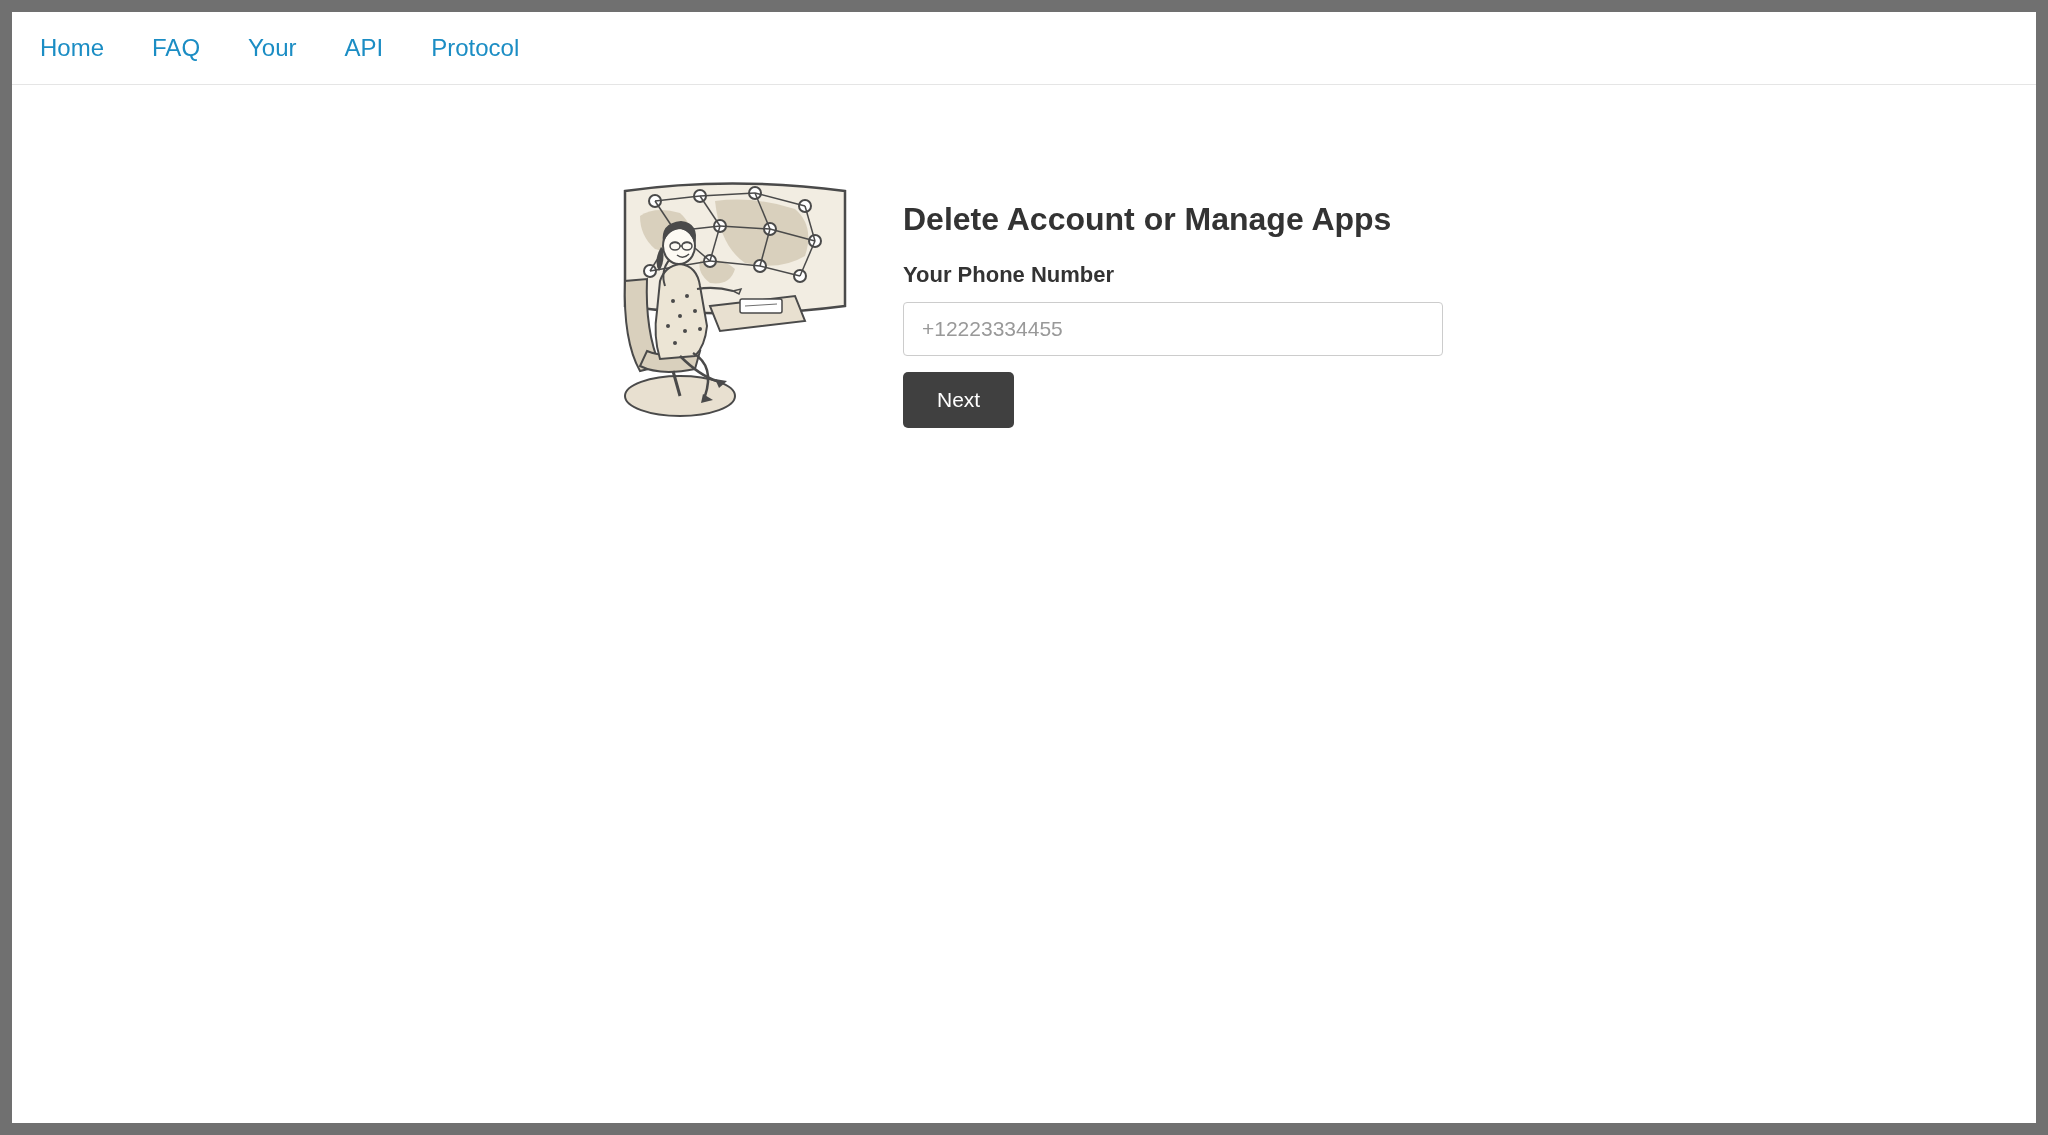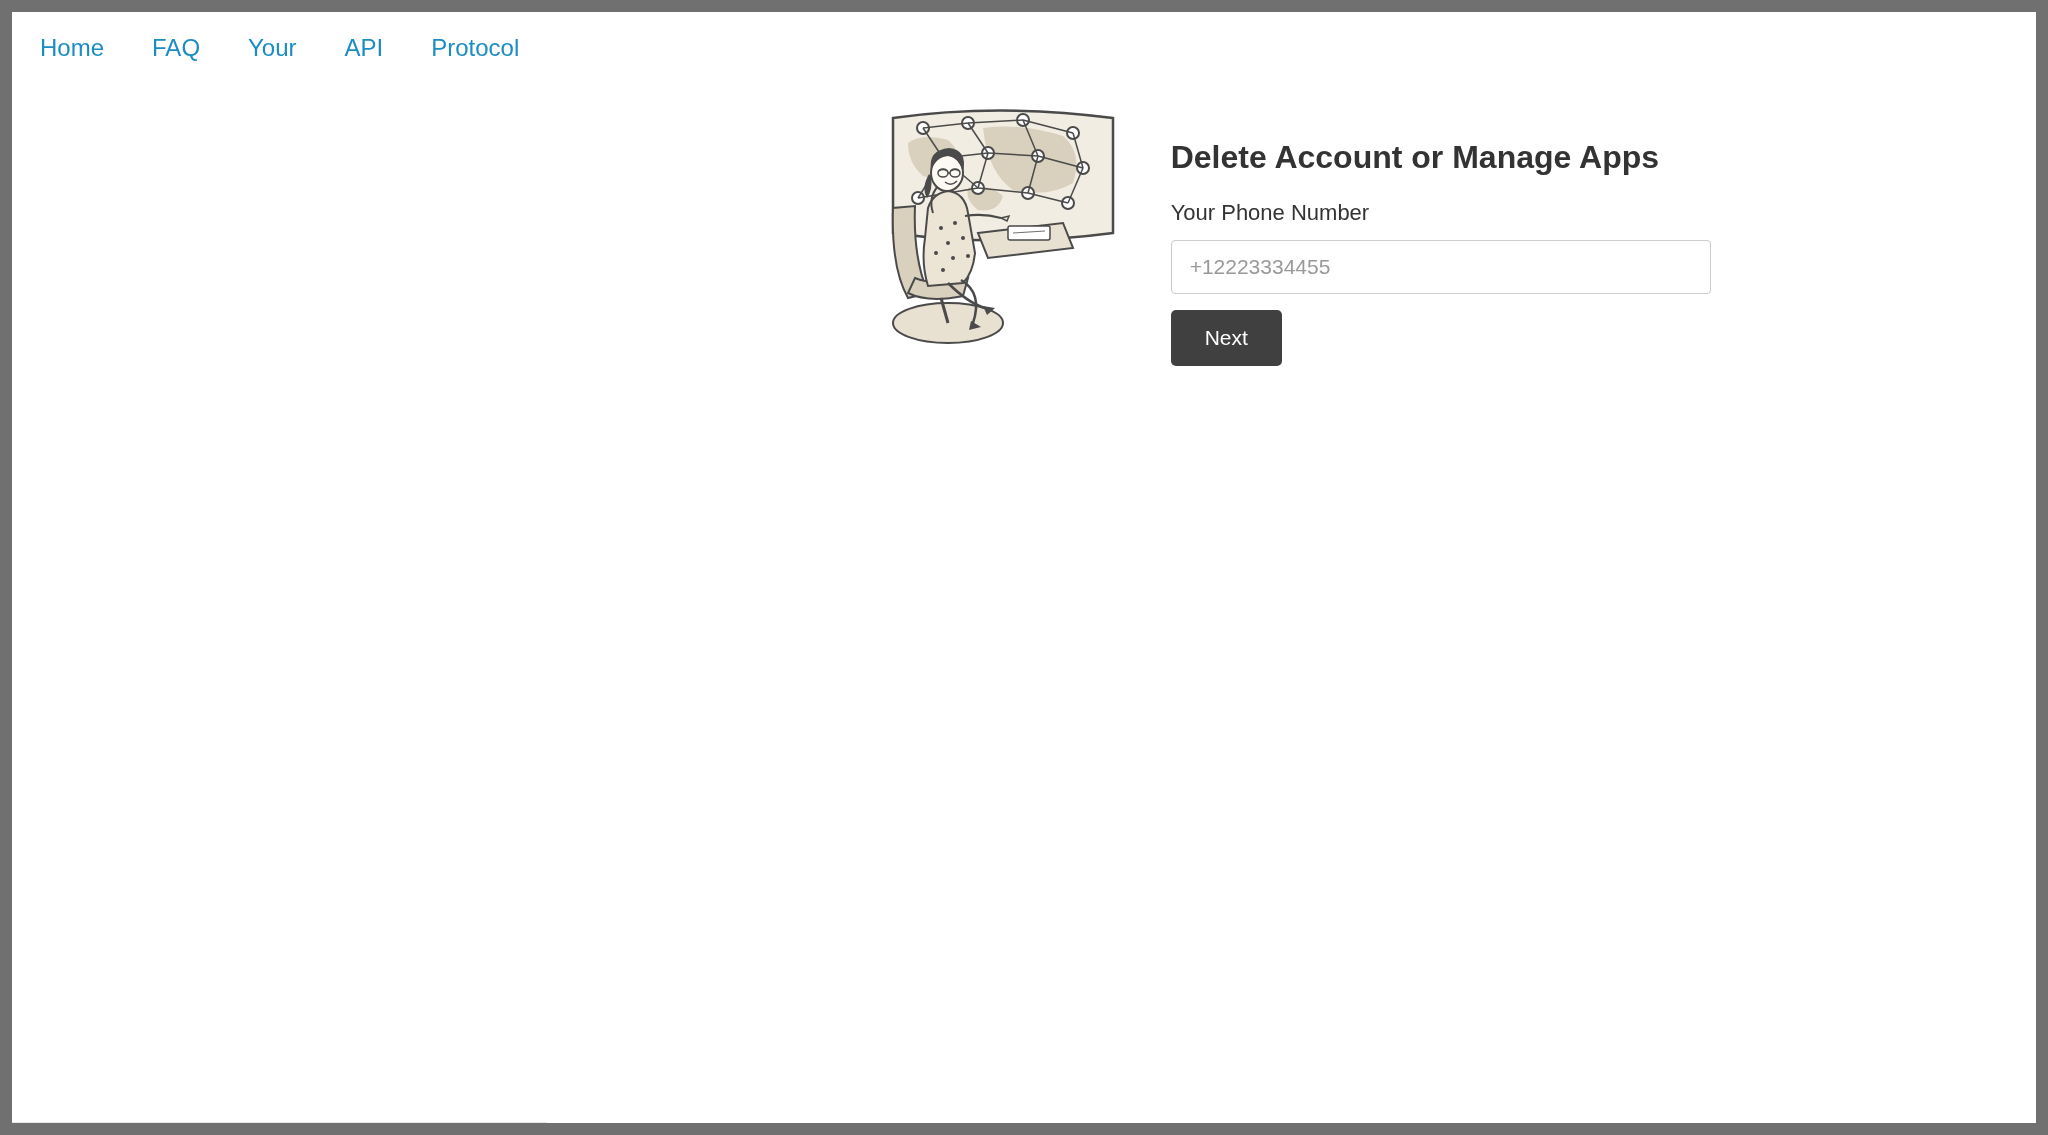--- a/index.html
+++ b/index.html
@@ -12,21 +12,21 @@
       background: #707070;
       width: 2048px;
       height: 1135px;
       padding: 12px;
     }
     .frame {
       background: #fff;
       width: 100%;
       height: 100%;
       display: flex;
-      flex-direction: row;
+      flex-direction: column;
     }
     .nav {
       border-bottom: 1px solid #e5e5e5;
       padding: 22px 28px;
       display: flex;
       gap: 48px;
     }
     .nav a {
       color: #1b8dc4;
       text-decoration: none;
@@ -50,36 +50,36 @@
       margin-top: 6px;
     }
     .form-section {
       width: 540px;
     }
     h1 {
       font-size: 32px;
       font-weight: 700;
       color: #333;
       margin-bottom: 24px;
-      margin-top: 47px;
+      margin-top: 36px;
     }
     .description {
       font-size: 22px;
       color: #666;
       line-height: 1.5;
       margin-bottom: 42px;
     }
     .description strong {
       color: #555;
       font-weight: 700;
     }
     .field-label {
       font-size: 22px;
       color: #333;
-      font-weight: 400;
+      font-weight: 700;
       margin-bottom: 14px;
       display: block;
     }
     .phone-input {
       width: 100%;
       padding: 14px 18px;
       font-size: 21px;
       border: 1px solid #ccc;
       border-radius: 4px;
       color: #737373;

